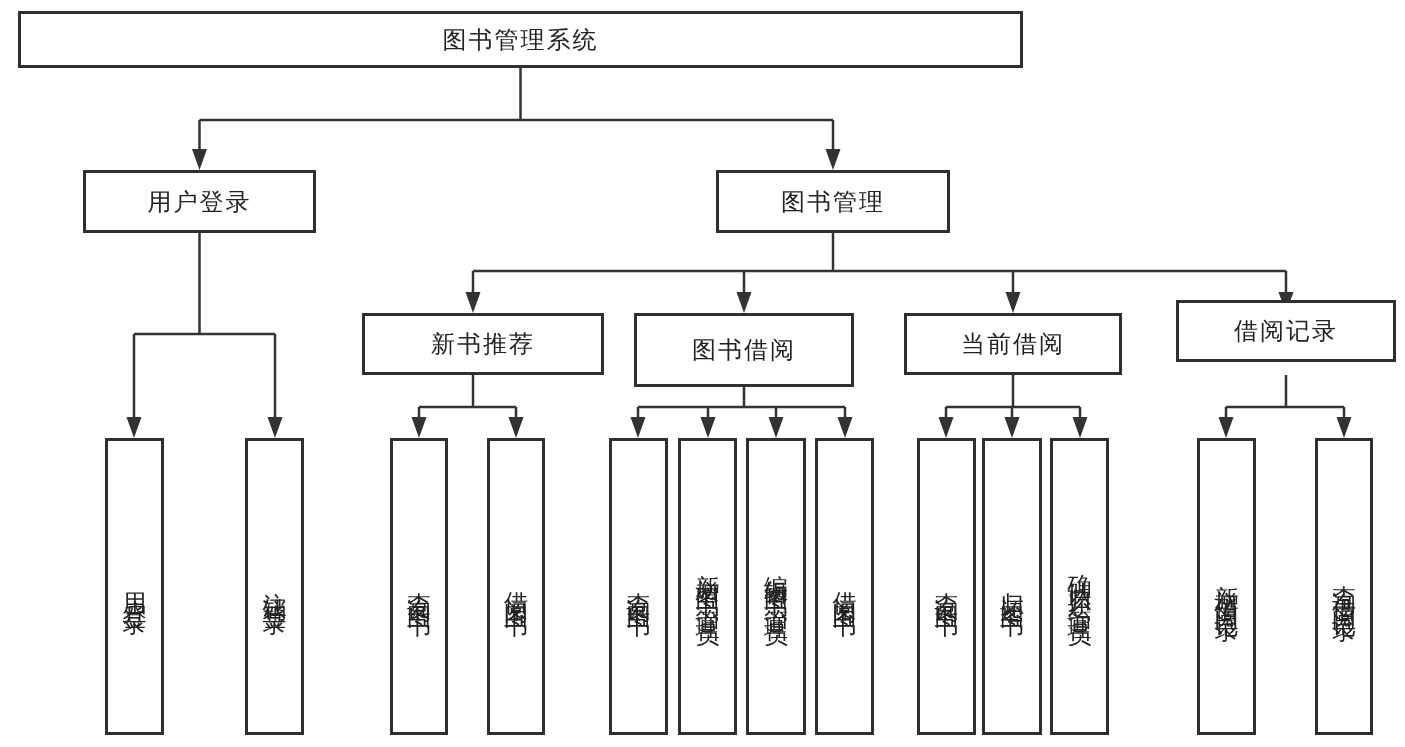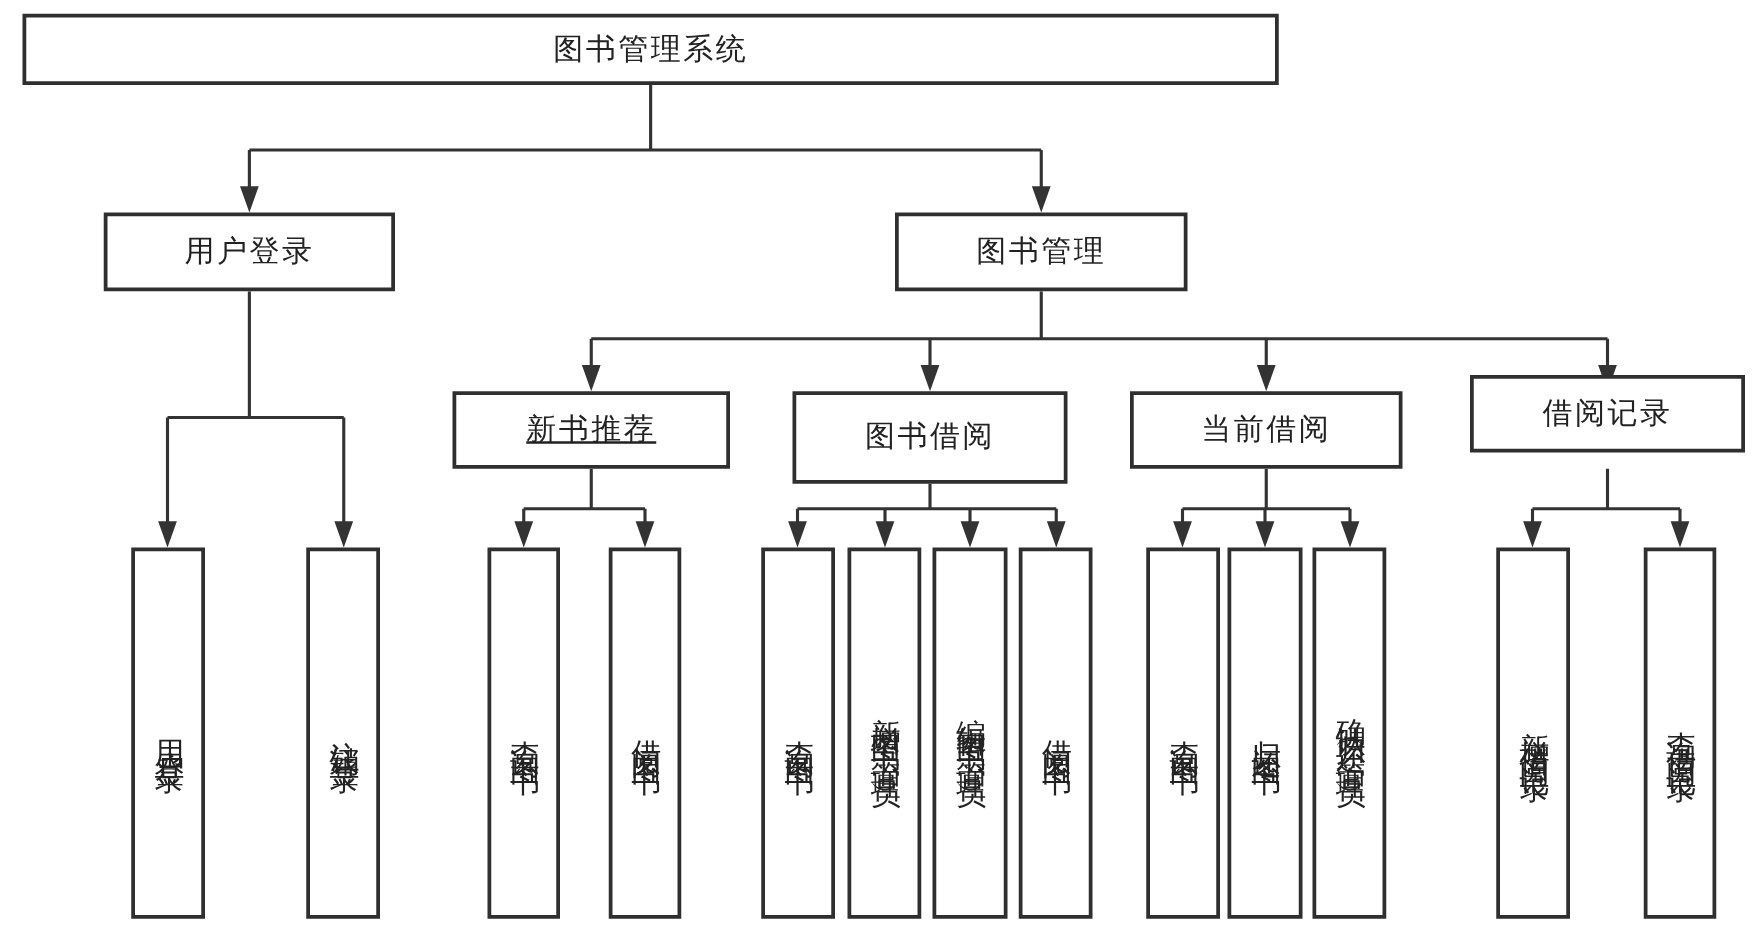--- a/index.html
+++ b/index.html
@@ -34,21 +34,21 @@
     letter-spacing:7px;
     line-height:1;
     white-space:nowrap;
   }
   
   .n-root{left:18px;top:11px;width:1005px;height:57px;}
   
   .n-user-login{left:83px;top:170px;width:233px;height:63px;}
   .n-book-mgmt{left:716px;top:170px;width:234px;height:63px;text-align:right;}
   
-  .n-new-book{left:362px;top:313px;width:222px;height:62px;text-decoration:underline;}
+  .n-new-book{left:362px;top:313px;width:242px;height:62px;}
   .n-borrowing{left:634px;top:313px;width:220px;height:74px;}
   .n-current{left:904px;top:313px;width:218px;height:62px;}
   .n-records{left:1176px;top:300px;width:220px;height:62px;}
   
   .leaf{top:438px;height:297px;}
   .n-ul1{left:105px;width:59px;}
   .n-ul2{left:245px;width:59px;}
   .n-nb1{left:390px;width:58px;}
   .n-nb2{left:487px;width:58px;}
   .n-bb1{left:609px;width:59px;}

